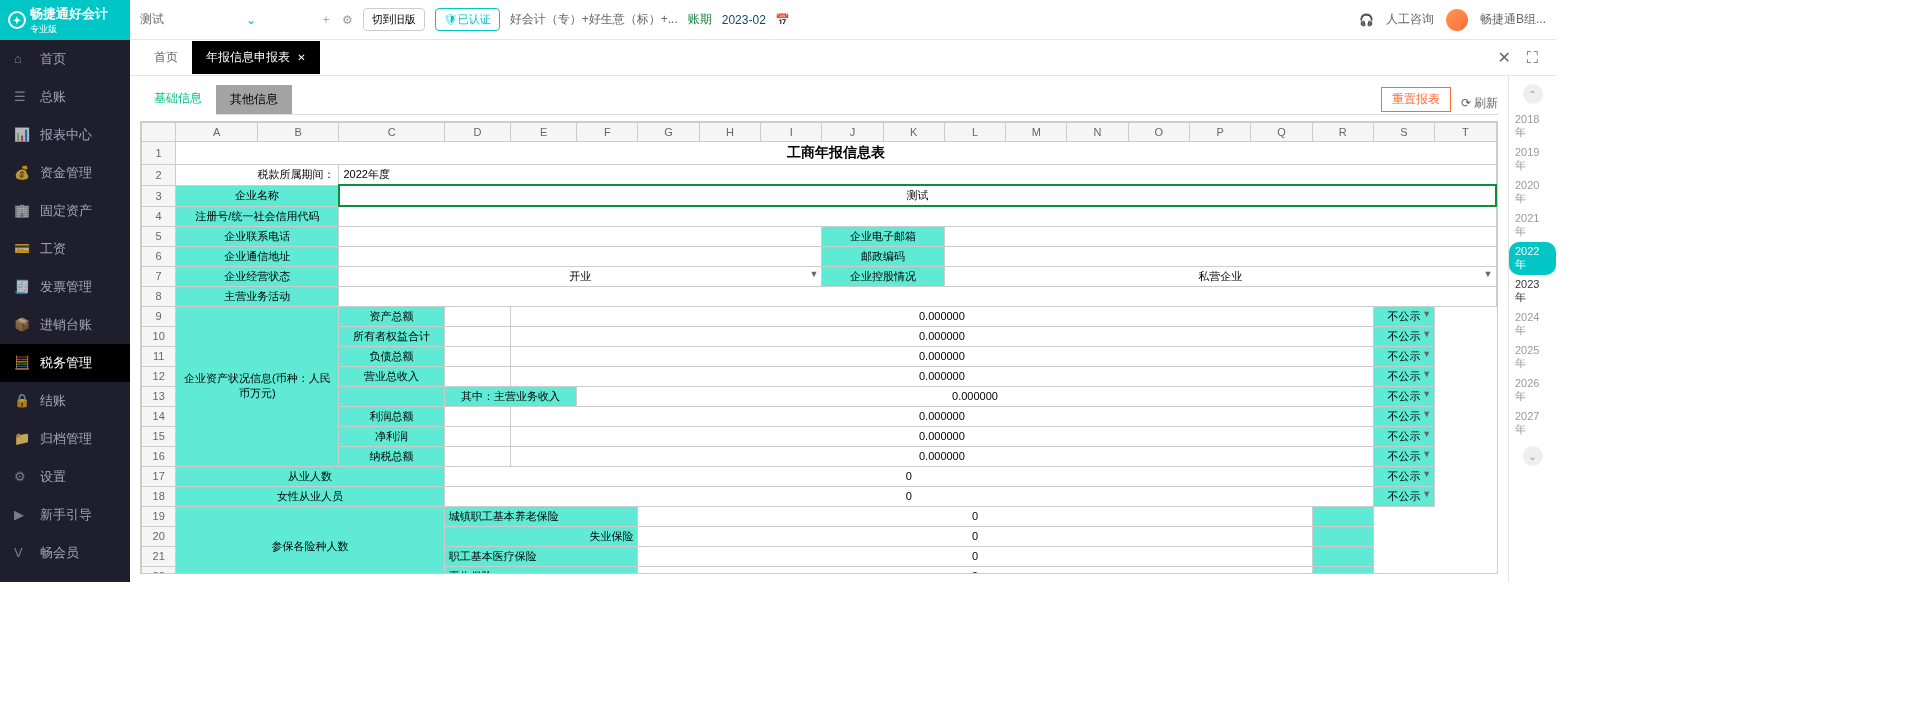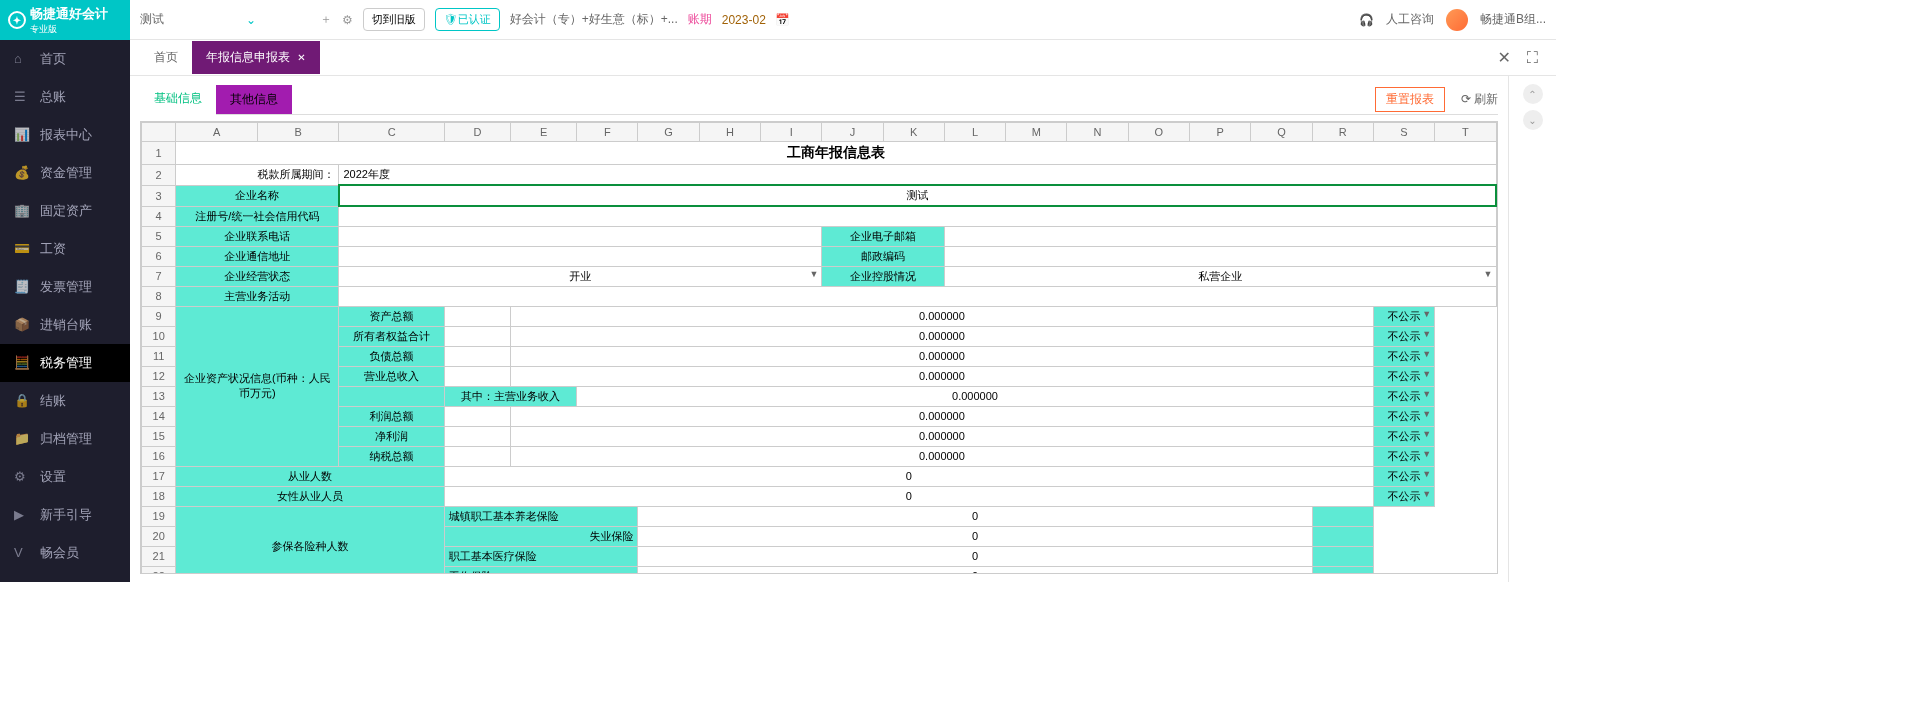--- a/index.html
+++ b/index.html
@@ -17,31 +17,31 @@
 .company-select{display:flex;align-items:center;gap:6px;color:#666;min-width:170px;}
 .company-select input{border:none;font-size:12px;color:#666;outline:none;width:100px;}
 .chevron{color:#00c6c6;}
 .topbar-btn{padding:3px 8px;border:1px solid #ccc;border-radius:4px;font-size:11px;cursor:pointer;background:#fff;}
 .topbar-btn.verified{color:#00c6c6;border-color:#00c6c6;}
 .topbar-spacer{flex:1;}
 .topbar-right{display:flex;align-items:center;gap:12px;color:#666;}
 .avatar{width:22px;height:22px;border-radius:50%;background:linear-gradient(135deg,#ff9a56,#ff6b35);}
 .tabs-bar{height:36px;border-bottom:1px solid #e5e5e5;display:flex;align-items:center;padding:0 10px;}
 .tab{padding:8px 14px;font-size:12px;cursor:pointer;}
-.tab.active{background:#701a75;color:#fff;}
+.tab.active{background:#000000;color:#fff;}
 .tab-close{margin-left:4px;font-size:10px;}
 .tab-home{color:#666;}
 .close-all{margin-left:auto;padding:4px 8px;cursor:pointer;color:#666;}
 .expand-icon{padding:4px 8px;cursor:pointer;color:#666;}
 .content{flex:1;display:flex;min-height:0;}
 .content-main{flex:1;display:flex;flex-direction:column;padding:8px 10px;min-width:0;}
 .sub-tabs{display:flex;align-items:center;border-bottom:1px solid #ddd;}
-.sub-tab{padding:6px 14px;font-size:12px;background:#a21caf;cursor:pointer;}
+.sub-tab{padding:6px 14px;font-size:12px;background:#a3a3a3;cursor:pointer;}
 .sub-tab.active{color:#00c080;background:#fff;border-bottom:2px solid #fff;margin-bottom:-1px;}
-.sub-actions{margin-left:auto;display:flex;gap:16px;align-items:center;}
+.sub-actions{margin-left:auto;display:flex;gap:10px;align-items:flex-end;}
 .reset-btn{color:#ff6b35;border:1px solid #ff6b35;padding:3px 10px;font-size:12px;cursor:pointer;background:#fff;}
 .refresh-btn{color:#666;font-size:12px;cursor:pointer;display:flex;align-items:center;gap:3px;}
 .sheet-wrap{flex:1;overflow:auto;border:1px solid #ccc;margin-top:6px;}
 .sheet{border-collapse:collapse;font-size:11px;width:100%;}
 .sheet td,.sheet th{border:1px solid #ccc;padding:2px 4px;height:19px;text-align:center;white-space:nowrap;}
 .sheet th{background:#f5f5f5;font-weight:normal;color:#666;}
 .row-hdr{background:#f5f5f5;width:28px;color:#666;}
 .col-hdr{background:#f5f5f5;}
 .label-cell{background:#5eead4;}
 .title-cell{font-size:14px;font-weight:bold;}
@@ -133,22 +133,22 @@
         <input value="测试" style="">
         <span class="chevron">⌄</span>
       </div>
       <span style="color:#999;cursor:pointer;">＋</span>
       <span style="color:#999;cursor:pointer;">⚙</span>
       <button class="topbar-btn">切到旧版</button>
       <span class="topbar-btn verified">
         <span>🛡</span><span>已认证</span>
       </span>
       <span style="color:#666;">好会计（专）+好生意（标）+...</span>
-      <span style="color:#ec4899;">账期</span>
-      <span style="color:#a16207;">2023-02</span>
+      <span style="color:#15803d;">账期</span>
+      <span style="color:#0c4a6e;">2023-02</span>
       <span style="color:#999;">📅</span>
       <div class="topbar-spacer"></div>
       <div class="topbar-right">
         <span>🎧</span>
         <span>人工咨询</span>
         <span class="avatar"></span>
         <span>畅捷通B组...</span>
       </div>
     </div>
 
@@ -341,17 +341,29 @@
                   <td colspan="11">0</td>
                   <td class="label-cell"></td>
                 </tr>
               </tbody>
             </table>
         </div>
       </div>
 
       <div class="year-panel">
         <div class="scroll-btn">⌃</div>
+        <div id="year-items">
+            <div class="year-item">2018年</div>
+            <div class="year-item">2019年</div>
+            <div class="year-item">2020年</div>
+            <div class="year-item">2021年</div>
+            <div class="year-item active">2022年</div>
+            <div class="year-item dark">2023年</div>
+            <div class="year-item">2024年</div>
+            <div class="year-item">2025年</div>
+            <div class="year-item">2026年</div>
+            <div class="year-item">2027年</div>
+          </div>
         <div class="scroll-btn">⌄</div>
       </div>
     </div>
   </div>
 </div>
 
 </body></html>

